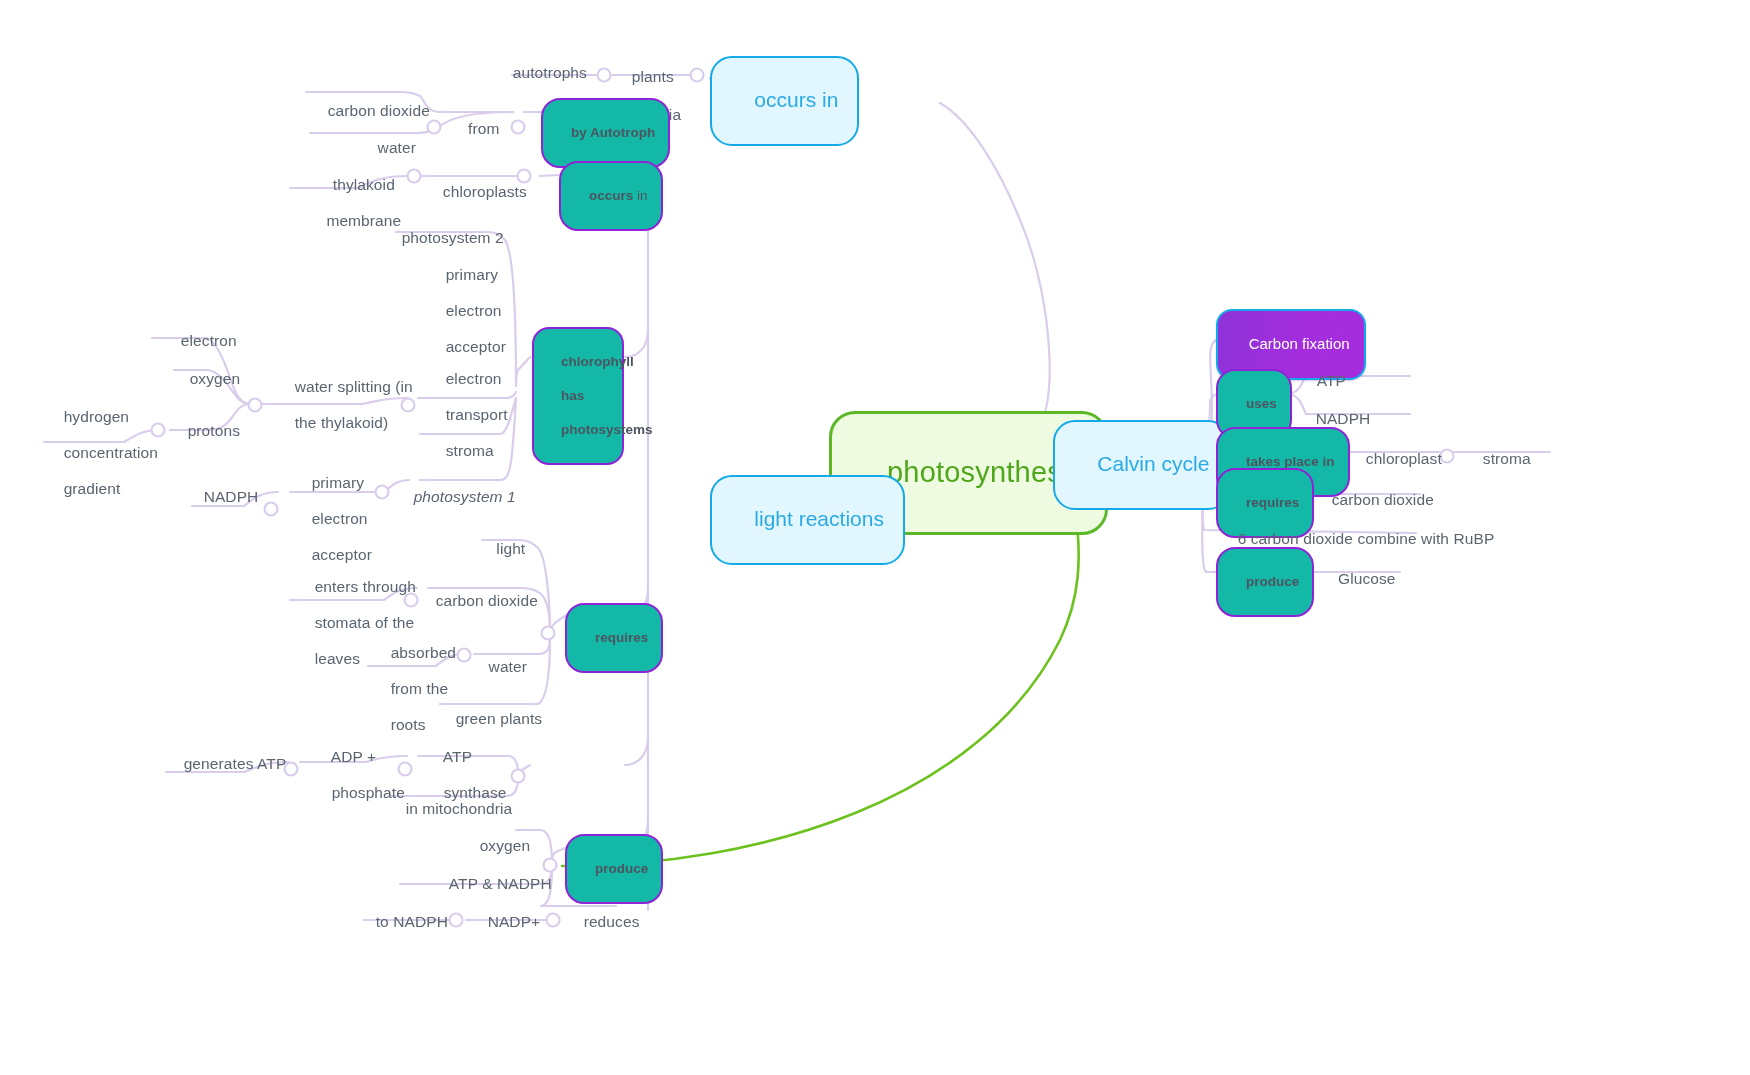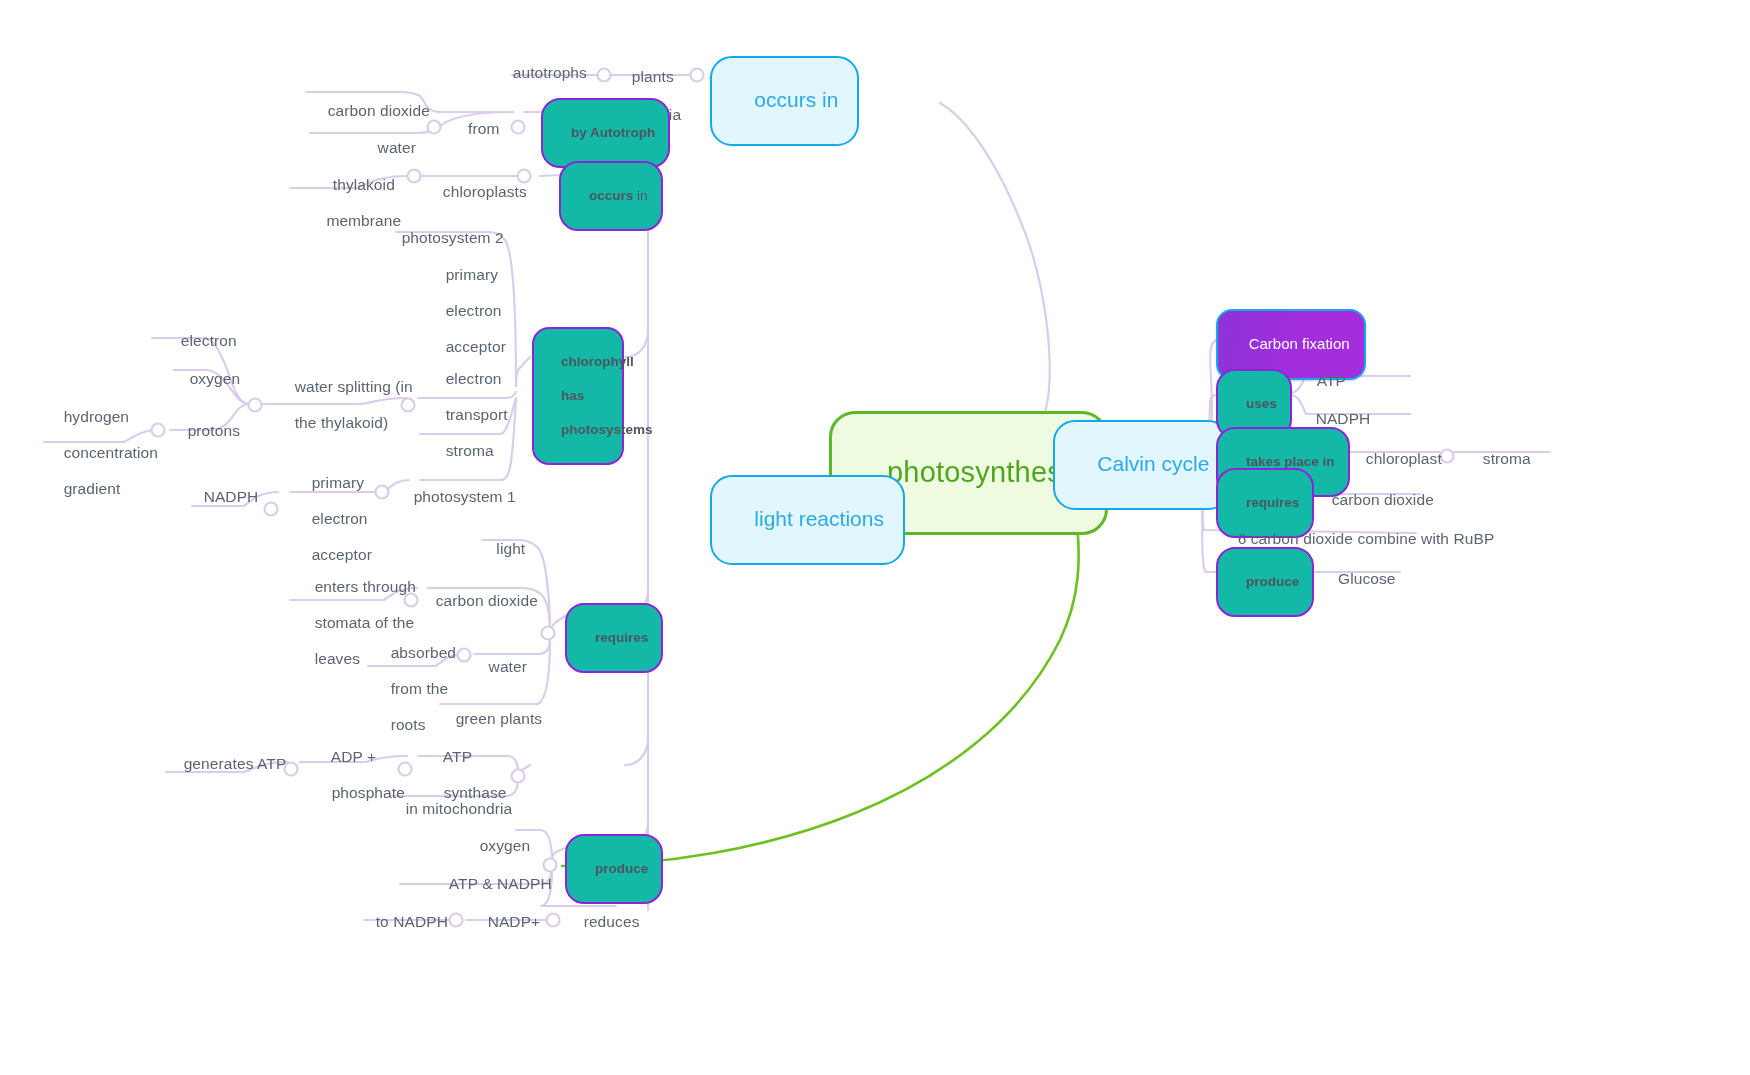--- a/index.html
+++ b/index.html
@@ -320,21 +320,21 @@
   <div class="node leaf ta-c" style="left:186px; top:470px; width:66px;">
     <span>NADPH</span>
   </div>
 
   <div class="node leaf" style="left:294px; top:456px; width:88px;">
     <span>primary</span><br>
     <span>electron</span><br>
     <span>acceptor</span>
   </div>
 
-  <div class="node leaf ta-c" style="left:396px; top:470px; width:114px;">
+  <div class="node leaf ta-c" style="left:396px; top:470px; width:114px;font-style:italic;">
     <span>photosystem 1</span>
   </div>
 
   <div class="node purple-pill" style="left:565px; top:603px;">
     <span>requires</span>
   </div>
 
   <div class="node leaf ta-c" style="left:474px; top:522px; width:56px;">
     <span>light</span>
   </div>

